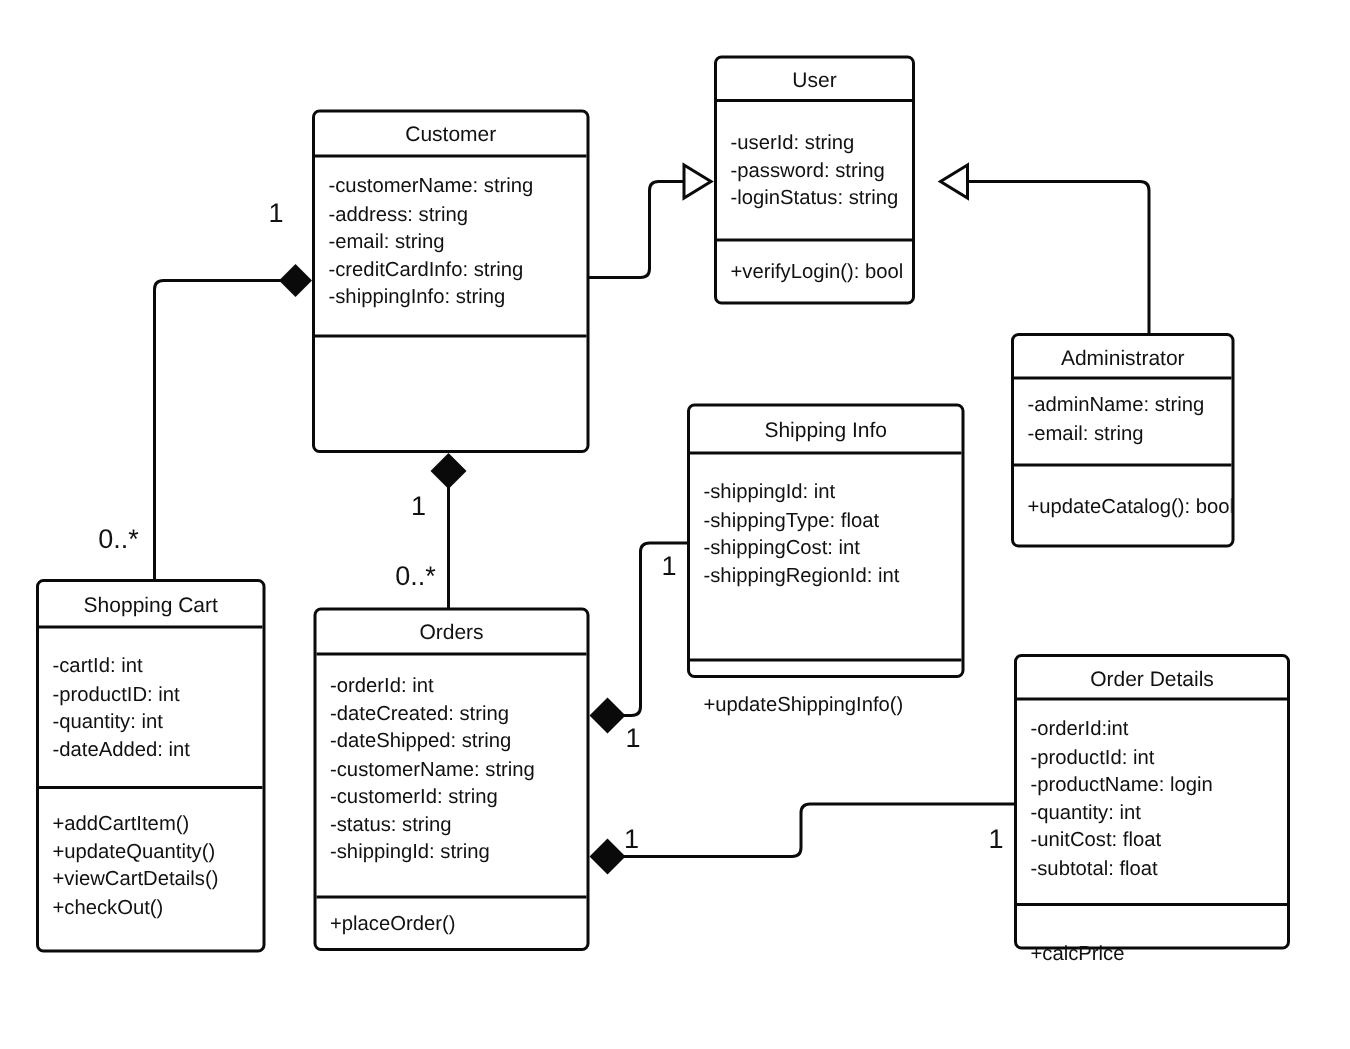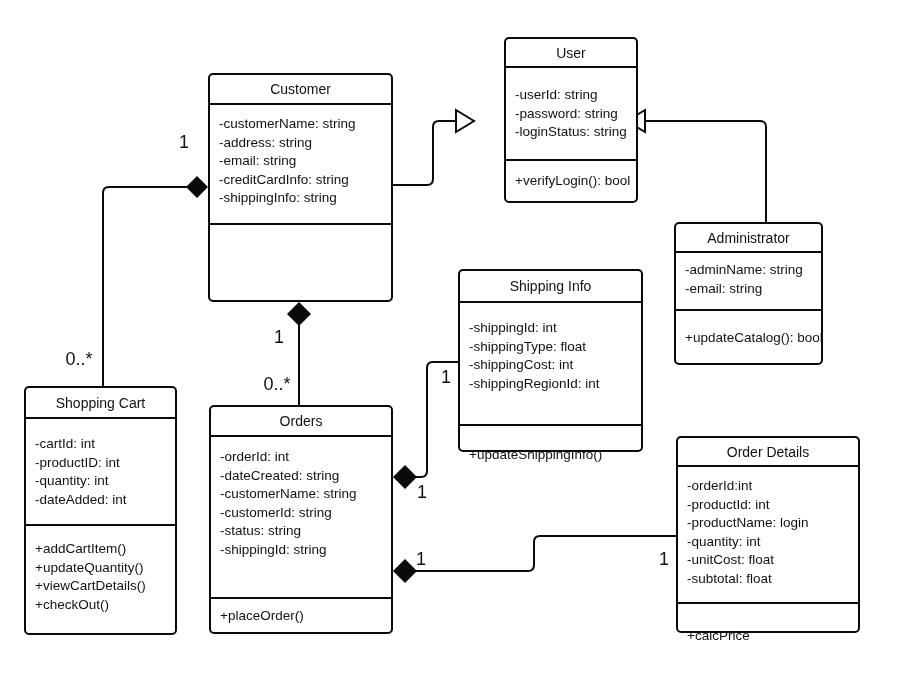--- a/index.html
+++ b/index.html
@@ -95,21 +95,21 @@
     <div class="uml-title" style="height:30px;">Customer</div>
     <div class="uml-attrs" style="height:120px; padding-top:10px;">
         <div>-customerName: string</div>
         <div>-address: string</div>
         <div>-email: string</div>
         <div>-creditCardInfo: string</div>
         <div>-shippingInfo: string</div>
       </div>
   </div>
 
-  <div class="uml-class" style="left:504px; top:37px; width:134px; height:166px;">
+  <div class="uml-class" style="left:476px; top:37px; width:134px; height:166px;">
     <div class="uml-title" style="height:29px;">User</div>
     <div class="uml-attrs" style="height:93px; padding-top:18px;">
         <div>-userId: string</div>
         <div>-password: string</div>
         <div>-loginStatus: string</div>
       </div>
     <div class="uml-methods" style="padding-top:11px;">
         <div>+verifyLogin(): bool</div>
       </div>
   </div>
@@ -120,21 +120,21 @@
         <div>-adminName: string</div>
         <div>-email: string</div>
       </div>
     <div class="uml-methods" style="padding-top:18px;">
         <div>+updateCatalog(): bool</div>
       </div>
   </div>
 
   <div class="uml-class" style="left:458px; top:269px; width:185px; height:183px;">
     <div class="uml-title" style="height:32px;">Shipping Info</div>
-    <div class="uml-attrs" style="height:123px; padding-top:16px;">
+    <div class="uml-attrs" style="height:138px; padding-top:16px;">
         <div>-shippingId: int</div>
         <div>-shippingType: float</div>
         <div>-shippingCost: int</div>
         <div>-shippingRegionId: int</div>
       </div>
     <div class="uml-methods" style="padding-top:20px;">
         <div>+updateShippingInfo()</div>
       </div>
   </div>
 
@@ -152,20 +152,21 @@
         <div>+viewCartDetails()</div>
         <div>+checkOut()</div>
       </div>
   </div>
 
   <div class="uml-class" style="left:209px; top:405px; width:184px; height:229px;">
     <div class="uml-title" style="height:30px;">Orders</div>
     <div class="uml-attrs" style="height:162px; padding-top:11px;">
         <div>-orderId: int</div>
         <div>-dateCreated: string</div>
+        <div>-dateShipped: string</div>
         <div>-customerName: string</div>
         <div>-customerId: string</div>
         <div>-status: string</div>
         <div>-shippingId: string</div>
       </div>
     <div class="uml-methods" style="padding-top:8px;">
         <div>+placeOrder()</div>
       </div>
   </div>
 

